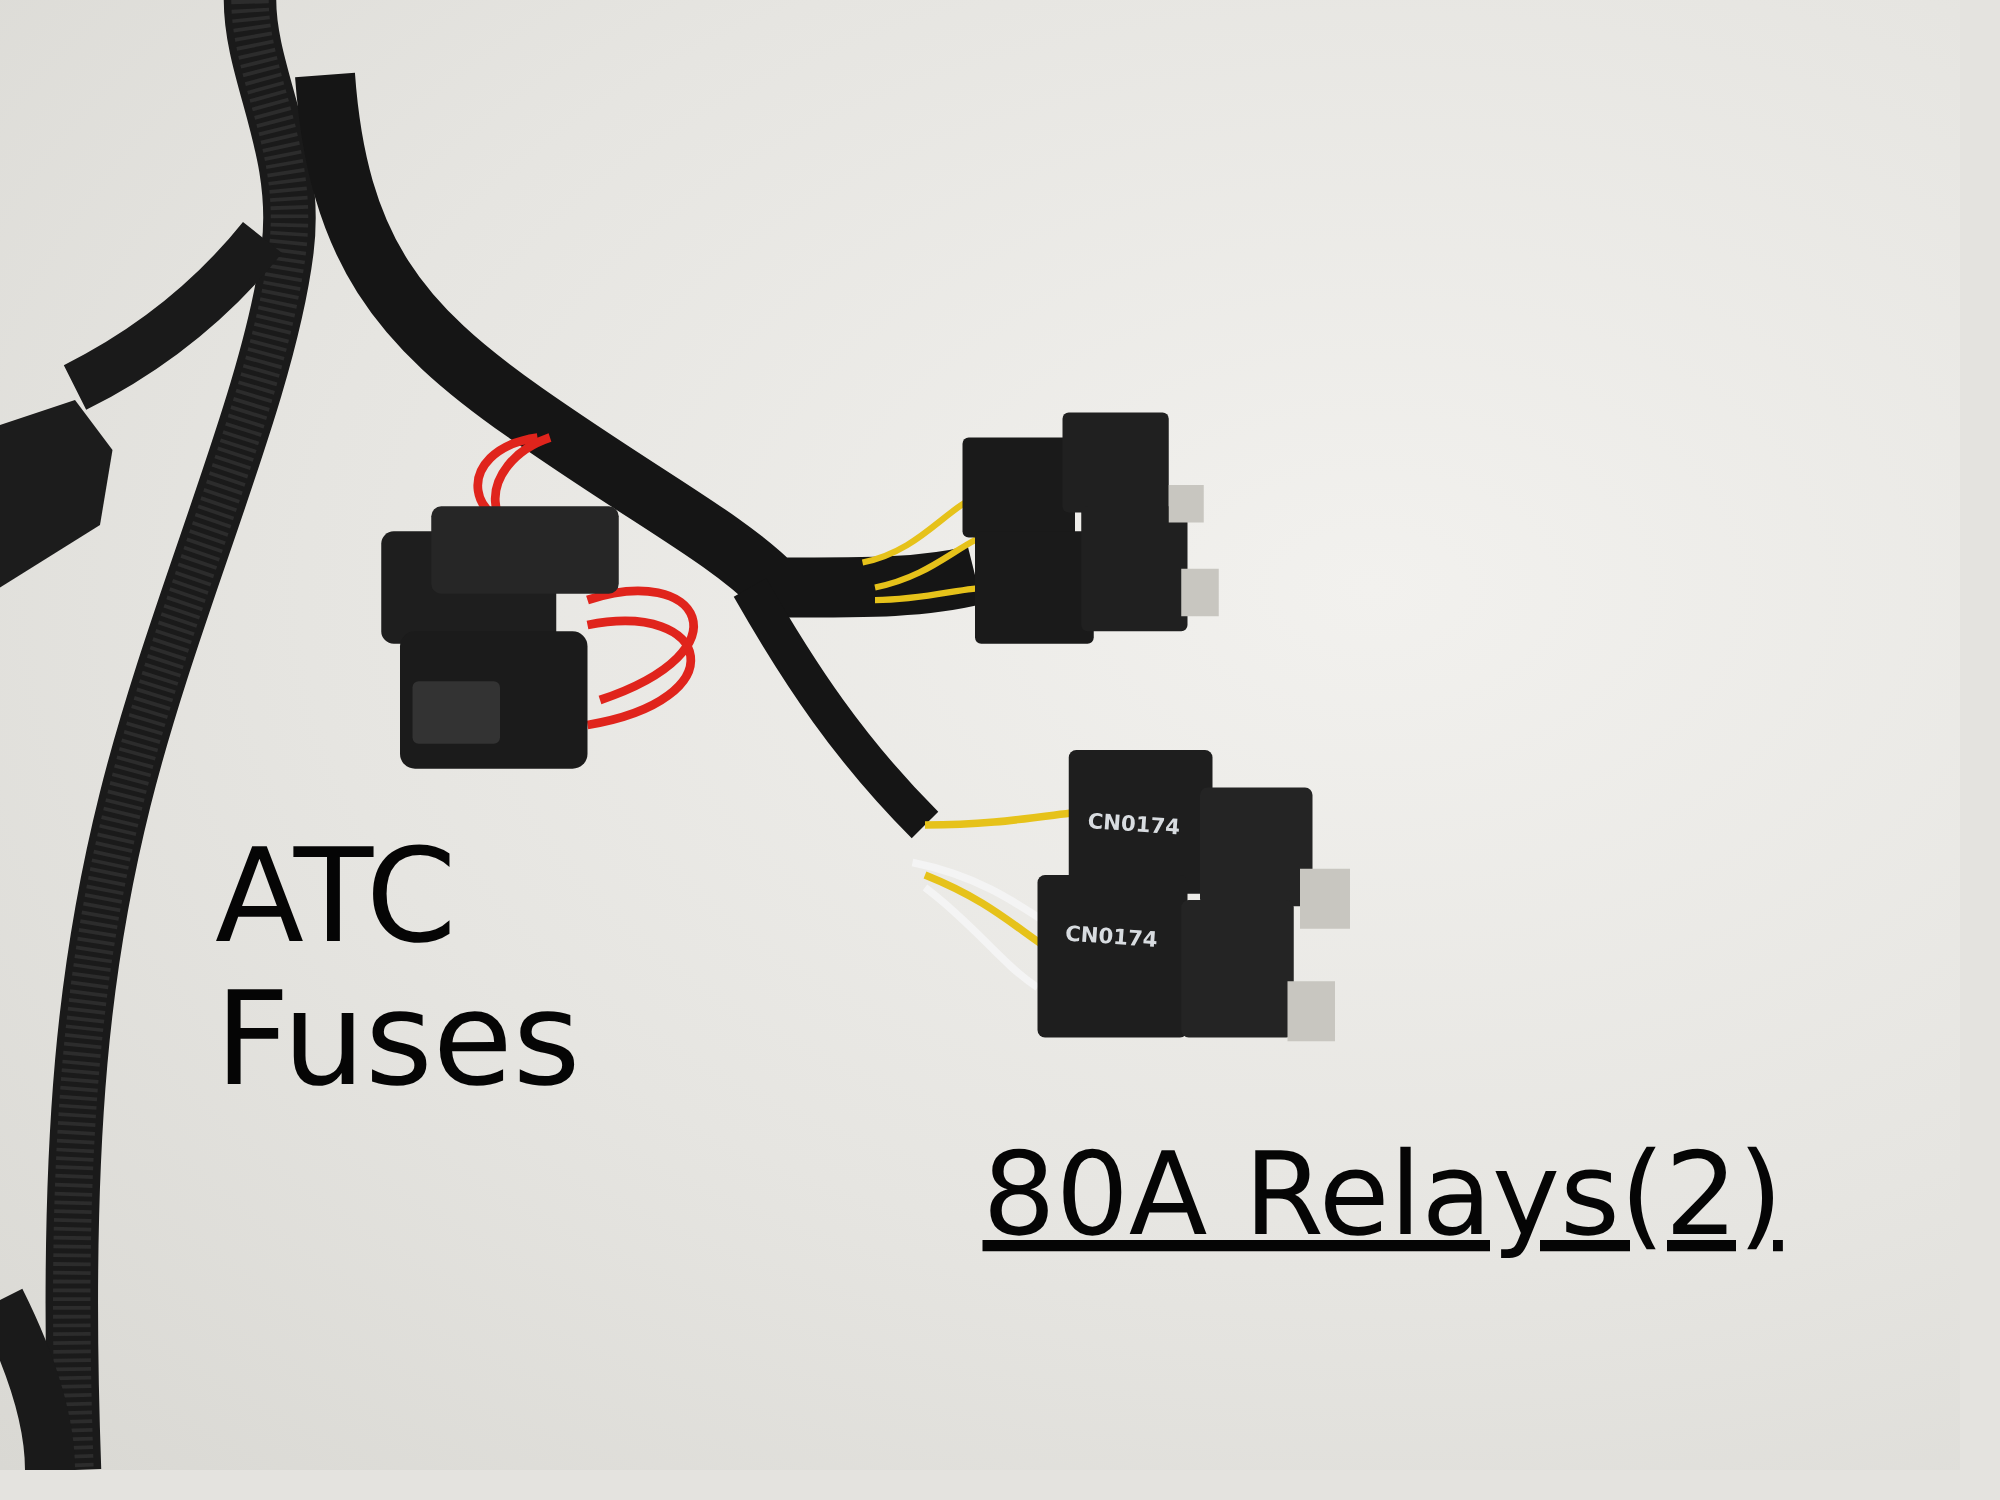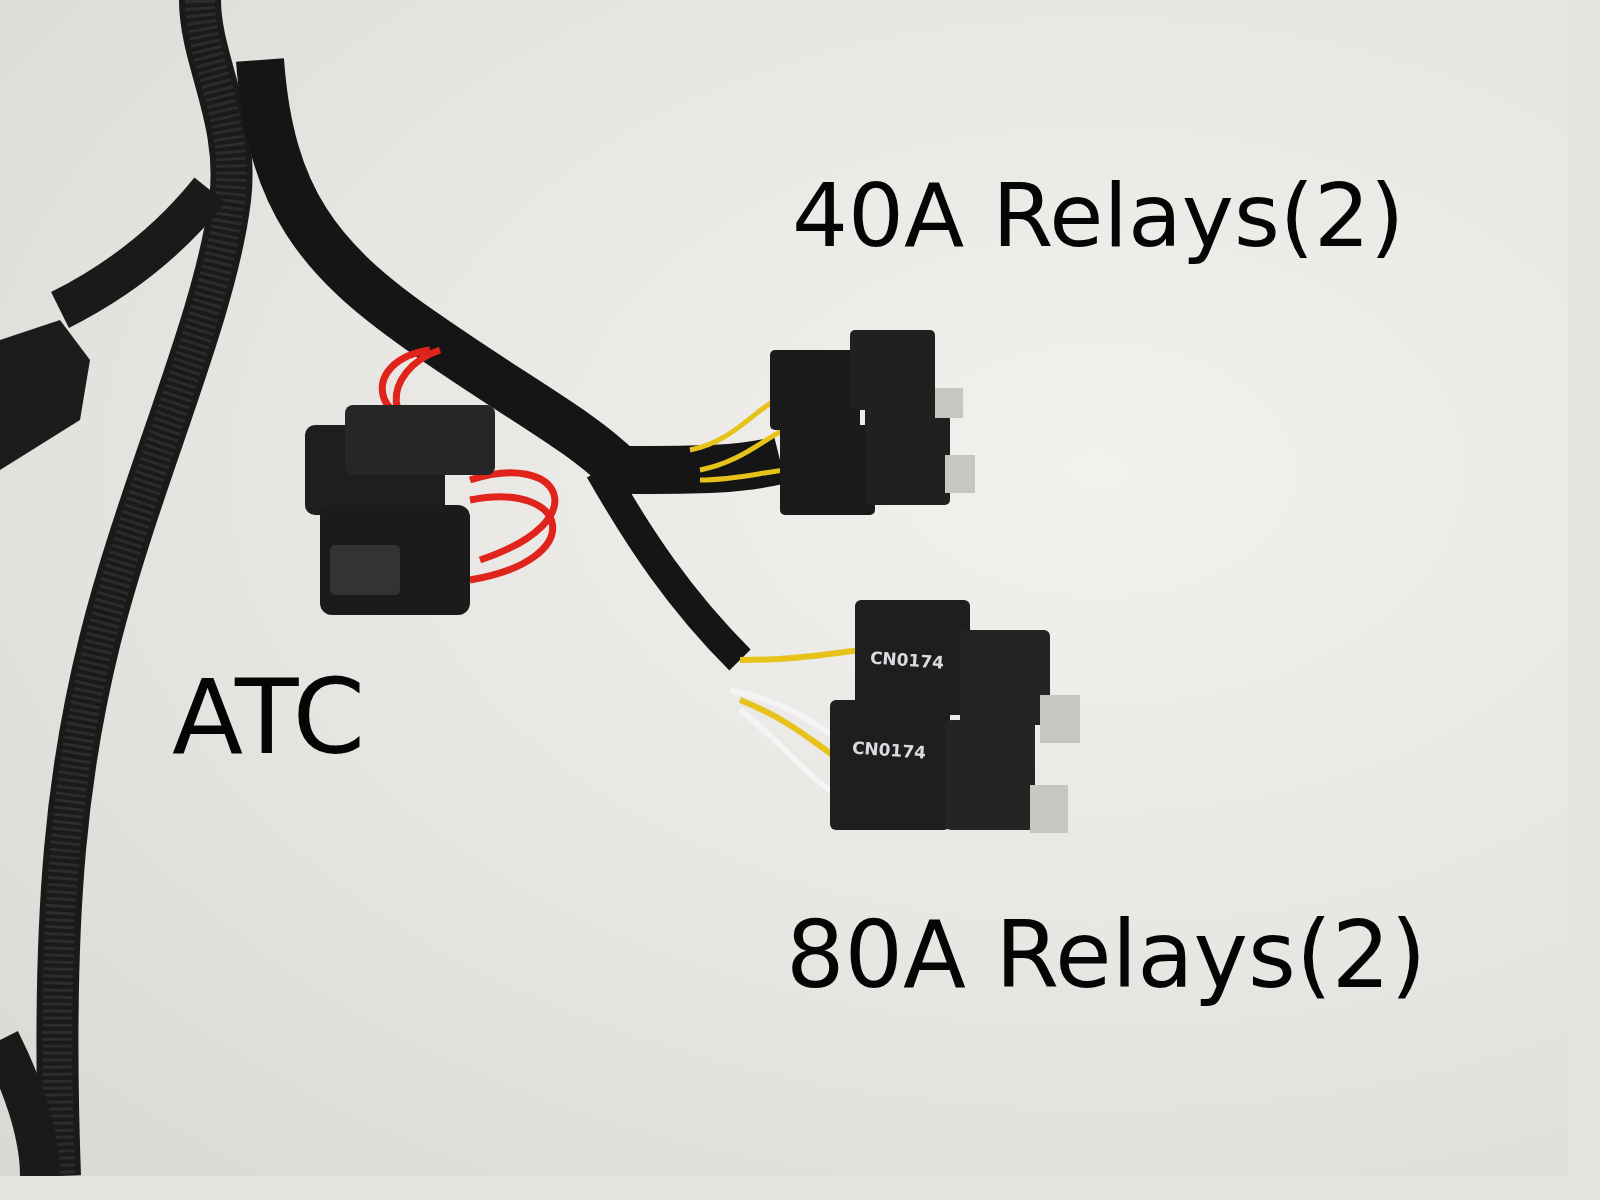--- a/index.html
+++ b/index.html
@@ -2,21 +2,21 @@
 <html><head>
 <meta charset="utf-8">
 <style>
   html,body{margin:0;padding:0;}
   body{width:1568px;height:1176px;overflow:hidden;background:#e4e3df;font-family:"DejaVu Sans",sans-serif;}
   .photo{position:relative;width:1568px;height:1176px;overflow:hidden;
     background:radial-gradient(ellipse at 70% 40%,#f2f1ee 0%,#e6e5e1 55%,#d9d8d3 100%);}
   svg.scene{position:absolute;left:0;top:0;}
   .label{position:absolute;color:#050505;white-space:nowrap;line-height:1;}
   .l40{left:792px;top:172px;font-size:88px;}
-  .l80{left:786px;top:910px;font-size:92px;}
+  .l80{left:786px;top:910px;font-size:92px;text-decoration:underline;}
   .atc{left:172px;top:660px;font-size:104px;text-align:left;line-height:1.1;}
   .relay-text{position:absolute;color:#d8dce0;font-size:17px;font-weight:bold;}
 </style>
 </head>
 <body>
 
 <div class="photo">
   <svg class="scene" width="1568" height="1176" viewBox="0 0 1568 1176">
 
     <path d="M200 0 C200 60,240 120,230 200 C215 320,140 480,100 640 C70 760,50 900,60 1176" stroke="#1a1a1a" stroke-width="42" fill="none"></path>
@@ -57,18 +57,18 @@
     <rect x="960" y="630" width="90" height="95" rx="6" fill="#242424"></rect>
     <rect x="830" y="700" width="120" height="130" rx="6" fill="#1e1e1e"></rect>
     <rect x="945" y="720" width="90" height="110" rx="6" fill="#242424"></rect>
     <rect x="1040" y="695" width="40" height="48" fill="#c8c6c0"></rect>
     <rect x="1030" y="785" width="38" height="48" fill="#c8c6c0"></rect>
   </svg>
 
   <div class="relay-text" style="left:870px;top:650px;transform:rotate(4deg);">CN0174</div>
   <div class="relay-text" style="left:852px;top:740px;transform:rotate(4deg);">CN0174</div>
 
-  <div class="label l40">40A Relays(2)</div>
   <div class="label l80">80A Relays(2)</div>
   <div class="label atc">
     <div>ATC</div>
+    <div>Fuses</div>
   </div>
 </div>
 
 </body></html>

